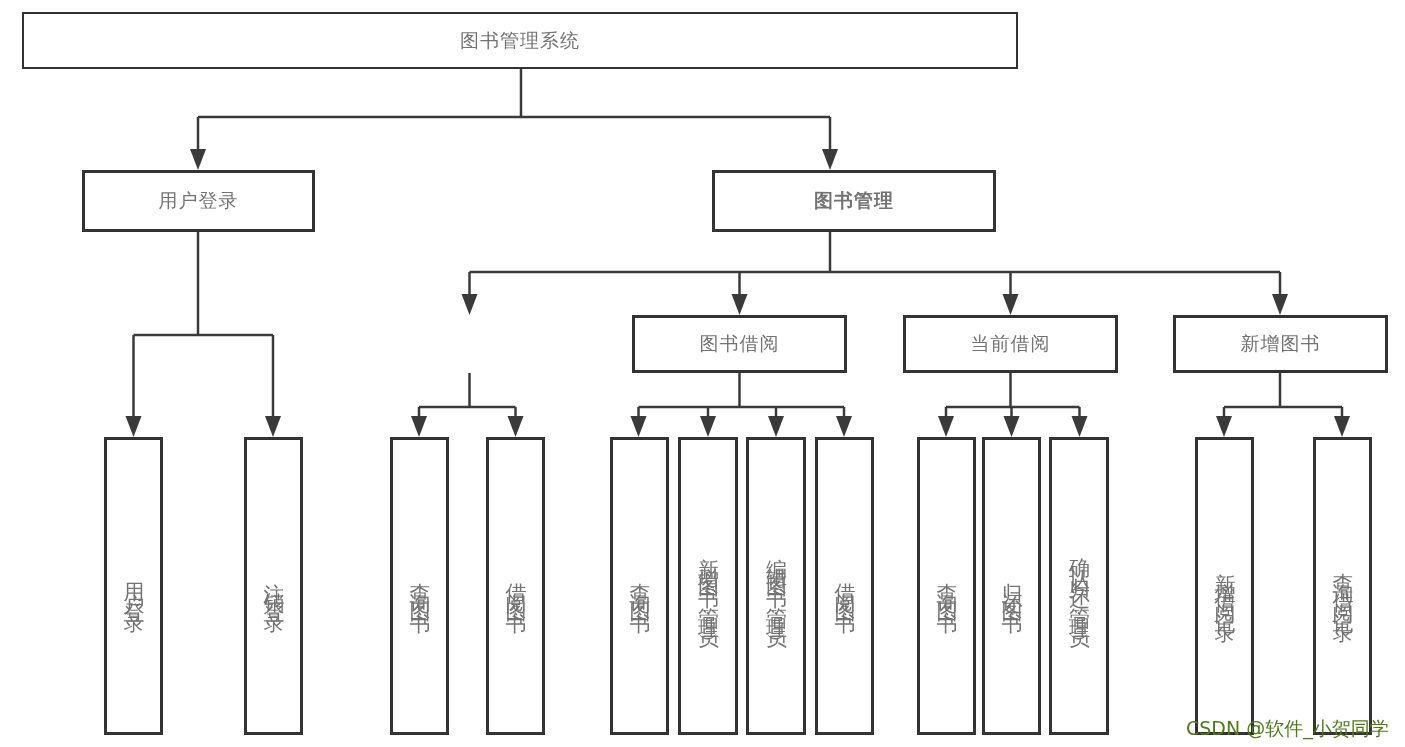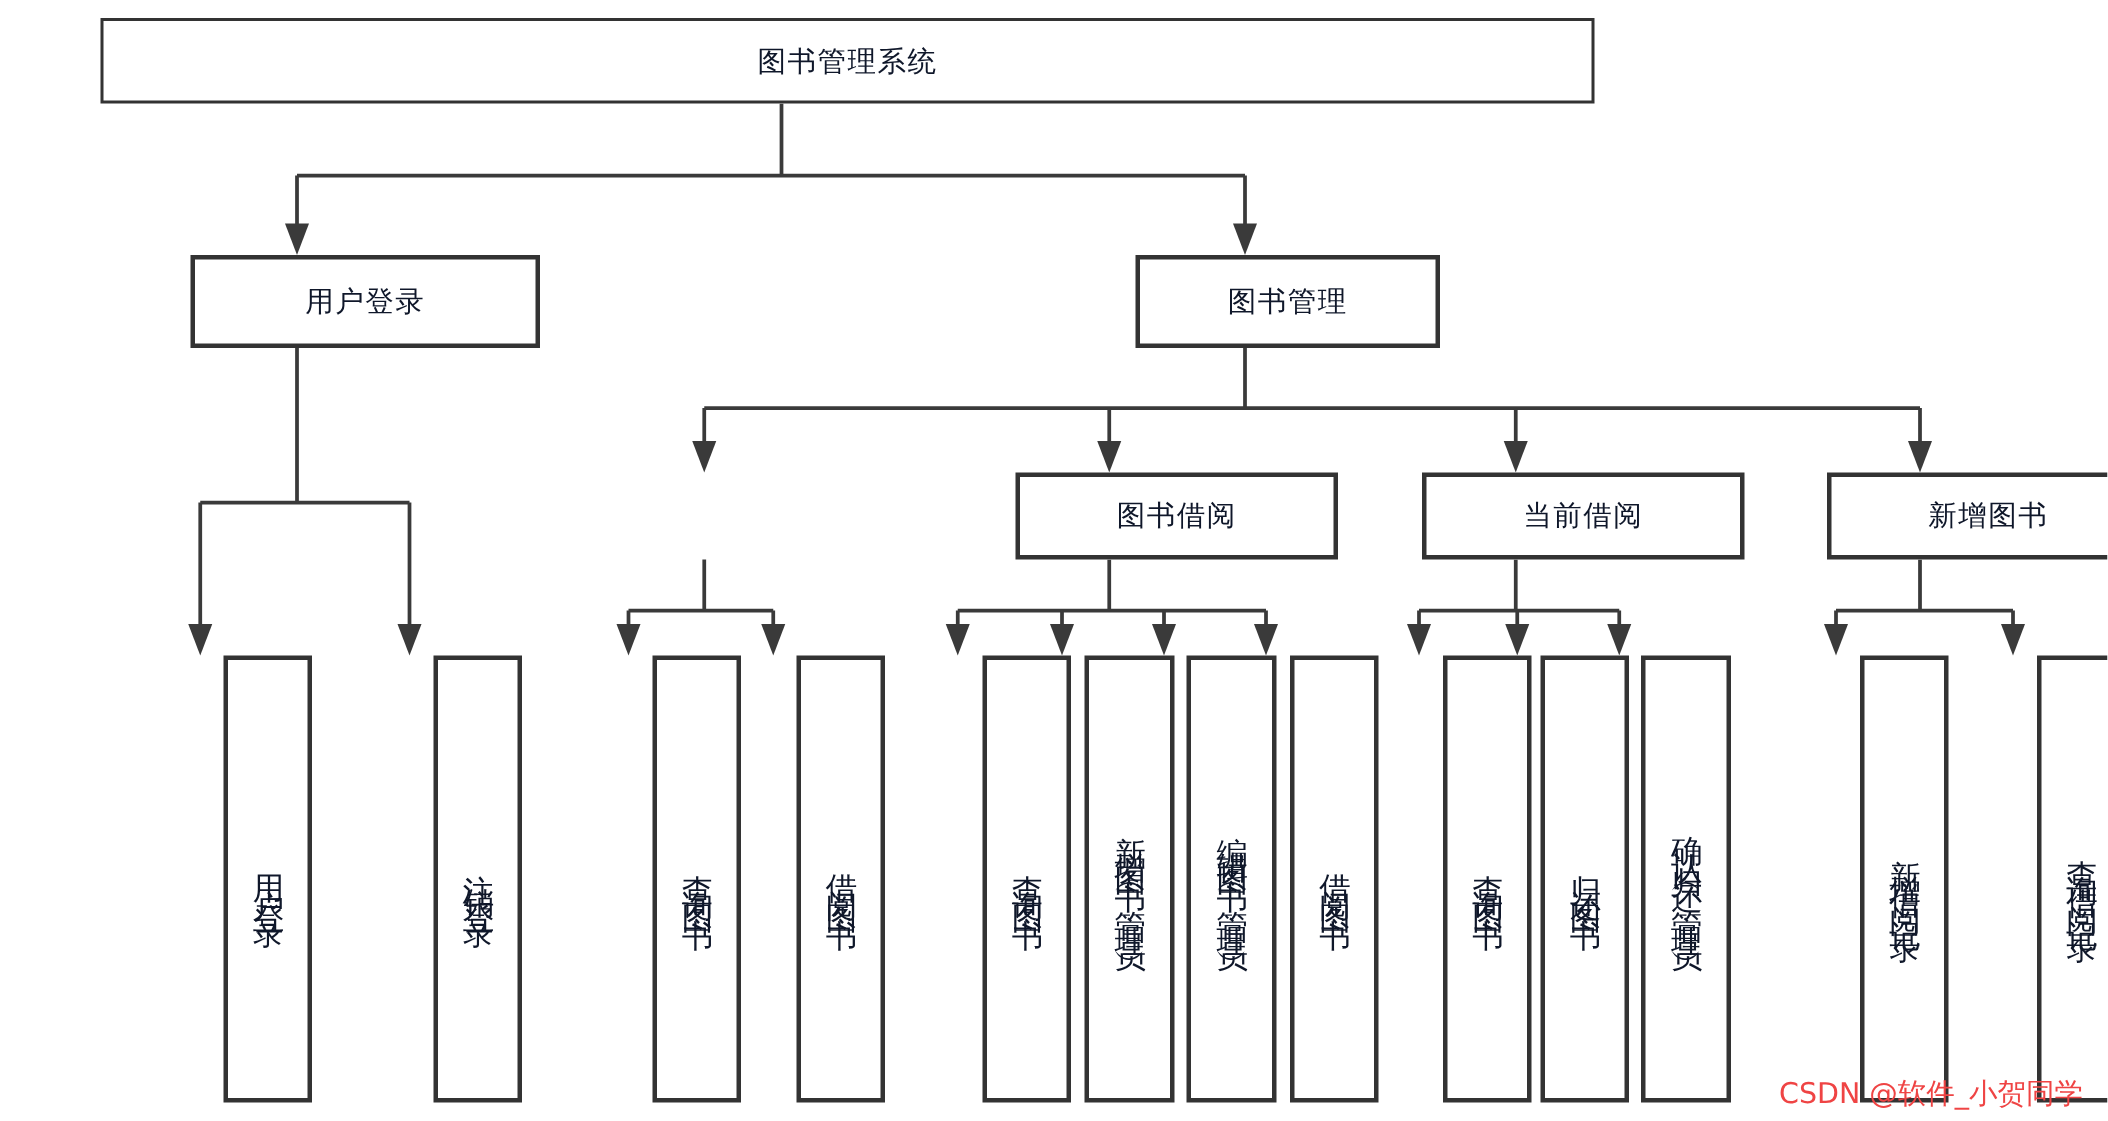--- a/index.html
+++ b/index.html
@@ -15,46 +15,45 @@
     position: absolute;
     left: 0; top: 0;
     width: 1405px; height: 747px;
     z-index: 1;
   }
   .node {
     position: absolute;
     box-sizing: border-box;
     background: #ffffff;
     border: 3px solid #333333;
-    color: #0f172a;
+    color: #737373;
     display: flex;
     align-items: center;
     justify-content: center;
     z-index: 2;
-    margin-left: 45px;
   }
   .root-node { border-width: 2px; }
   .h-node .label {
     font-size: 19px;
     letter-spacing: 1px;
     white-space: nowrap;
   }
   .v-node .label {
     writing-mode: vertical-rl;
     text-orientation: upright;
     font-size: 21px;
     line-height: 1;
     letter-spacing: 10px;
   }
   .watermark {
     position: absolute;
     left: 1186px;
     top: 716px;
     font-size: 19px;
-    color: #ef4444;
+    color: #4d7c0f;
     white-space: nowrap;
     z-index: 3;
   }
 </style>
 </head>
 <body>
 
 <div class="canvas">
 
   <svg class="connectors" viewBox="0 0 1405 747" xmlns="http://www.w3.org/2000/svg">
@@ -130,21 +129,21 @@
     </g>
   </svg>
 
   <div class="node h-node root-node" style="left:22px; top:12px; width:996px; height:57px;">
     <span class="label">图书管理系统</span>
   </div>
 
   <div class="node h-node" style="left:82px; top:170px; width:233px; height:62px;">
     <span class="label">用户登录</span>
   </div>
-  <div class="node h-node" style="left:712px; top:170px; width:203px; height:62px;">
+  <div class="node h-node" style="left:712px; top:170px; width:284px; height:62px;font-weight:bold;">
     <span class="label">图书管理</span>
   </div>
 
   <div class="node h-node" style="left:903px; top:315px; width:215px; height:58px;">
     <span class="label">当前借阅</span>
   </div>
   <div class="node h-node" style="left:632px; top:315px; width:215px; height:58px;">
     <span class="label">图书借阅</span>
   </div>
   <div class="node h-node" style="left:1173px; top:315px; width:215px; height:58px;">

